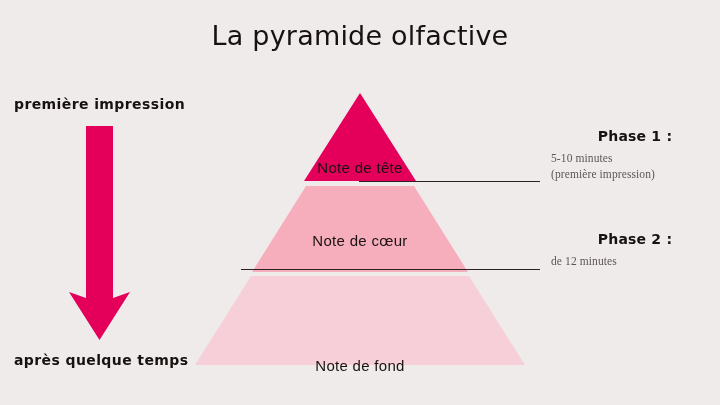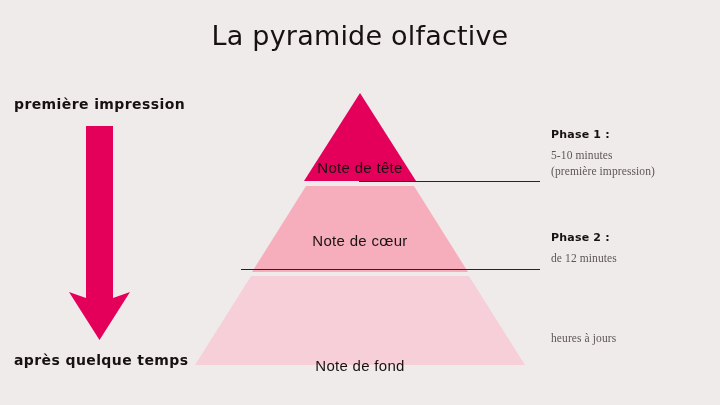--- a/index.html
+++ b/index.html
@@ -88,26 +88,27 @@
   #divider-1 { left: 359px; top: 181px; width: 181px; }
   #divider-2 { left: 241px; top: 269px; width: 299px; }
 
   
   .phase {
     position: absolute;
     left: 551px;
     width: 168px;
   }
   .phase-title {
-    font-size: 11px;
+    font-size: 14px;
     font-weight: bold;
     color: #17120F;
     font-family: "DejaVu Sans", sans-serif;
     letter-spacing: 0.2px;
     margin-bottom: 6px;
+    text-align: center;
   }
   .phase-line {
     font-size: 11.5px;
     color: #5E5656;
     font-family: Liberation Serif, serif;
     line-height: 16px;
     letter-spacing: 0.1px;
     white-space: nowrap;
   }
   #phase-1 { top: 128px; }
@@ -148,16 +149,15 @@
     <div class="phase-line">5-10 minutes</div>
     <div class="phase-line">(première impression)</div>
   </div>
 
   <div class="phase" id="phase-2">
     <div class="phase-title">Phase 2 :</div>
     <div class="phase-line">de 12 minutes</div>
   </div>
 
   <div class="phase" id="phase-3">
-    <div class="phase-line">heures à jours</div>
   </div>
 
 </div>
 
 </body></html>

